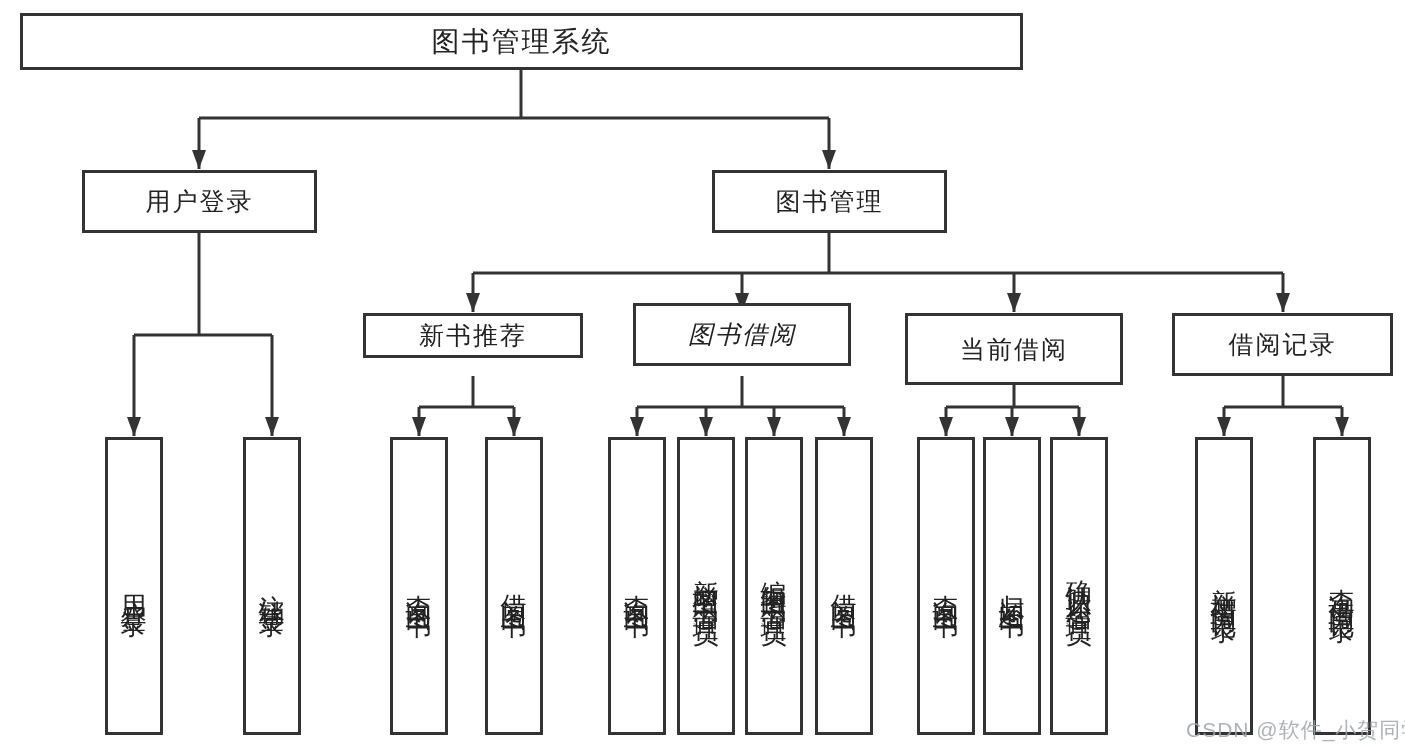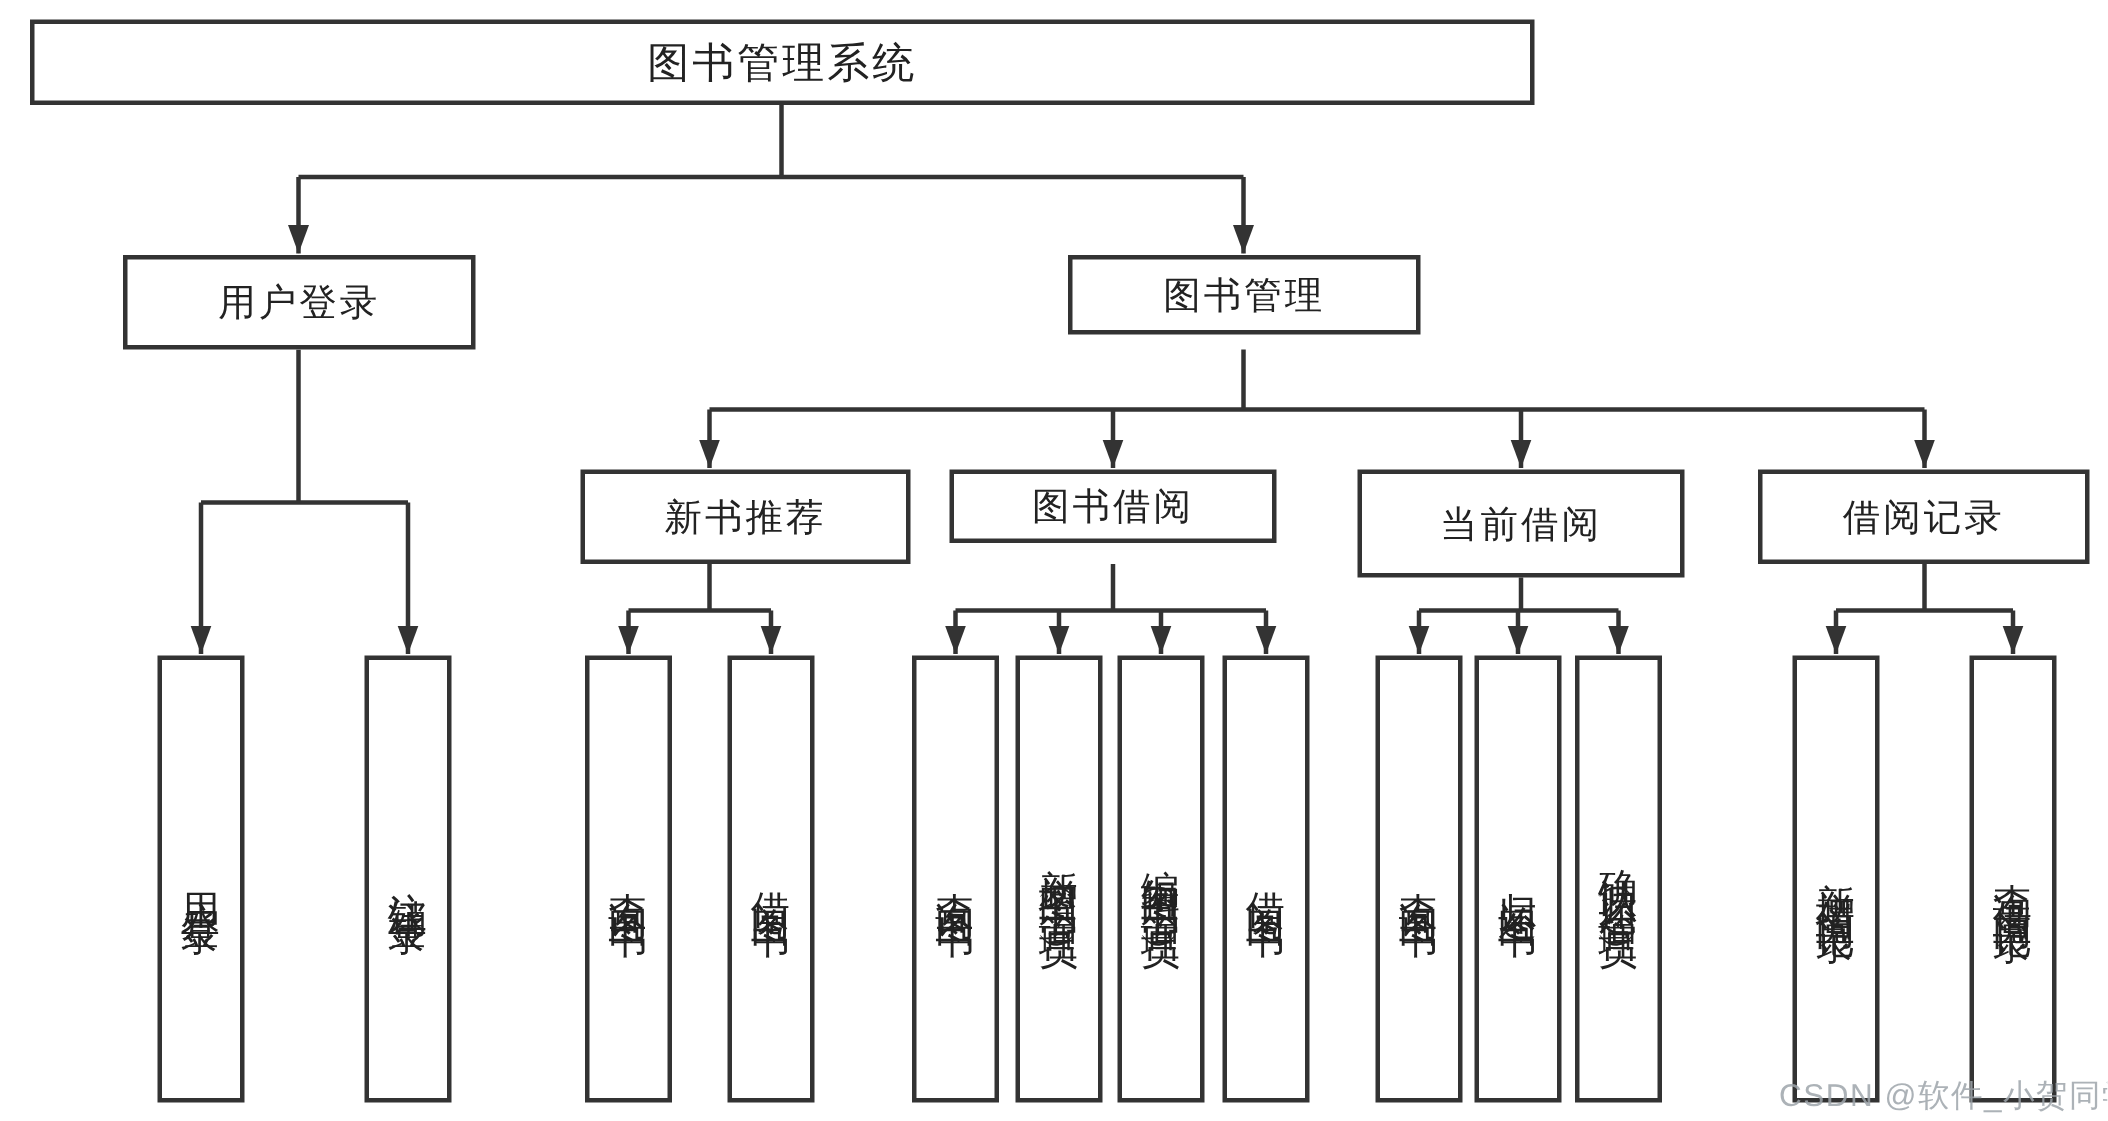--- a/index.html
+++ b/index.html
@@ -103,28 +103,28 @@
     </g>
   </svg>
 
   <div class="box root-box" style="left:20px;top:13px;width:1003px;height:57px;">
     <span class="hlabel">图书管理系统</span>
   </div>
 
   <div class="box" style="left:82px;top:170px;width:235px;height:63px;">
     <span class="hlabel">用户登录</span>
   </div>
-  <div class="box" style="left:712px;top:170px;width:235px;height:53px;">
+  <div class="box" style="left:712px;top:170px;width:235px;height:63px;">
     <span class="hlabel">图书管理</span>
   </div>
 
-  <div class="box" style="left:363px;top:313px;width:220px;height:63px;margin-left:24px;">
+  <div class="box" style="left:363px;top:313px;width:220px;height:45px;">
     <span class="hlabel">新书推荐</span>
   </div>
-  <div class="box" style="left:633px;top:313px;width:218px;height:49px;">
+  <div class="box" style="left:633px;top:303px;width:218px;height:63px;font-style:italic;">
     <span class="hlabel">图书借阅</span>
   </div>
   <div class="box" style="left:905px;top:313px;width:218px;height:72px;">
     <span class="hlabel">当前借阅</span>
   </div>
   <div class="box" style="left:1172px;top:313px;width:221px;height:63px;">
     <span class="hlabel">借阅记录</span>
   </div>
 
   <div class="box leaf" style="left:105px;">

